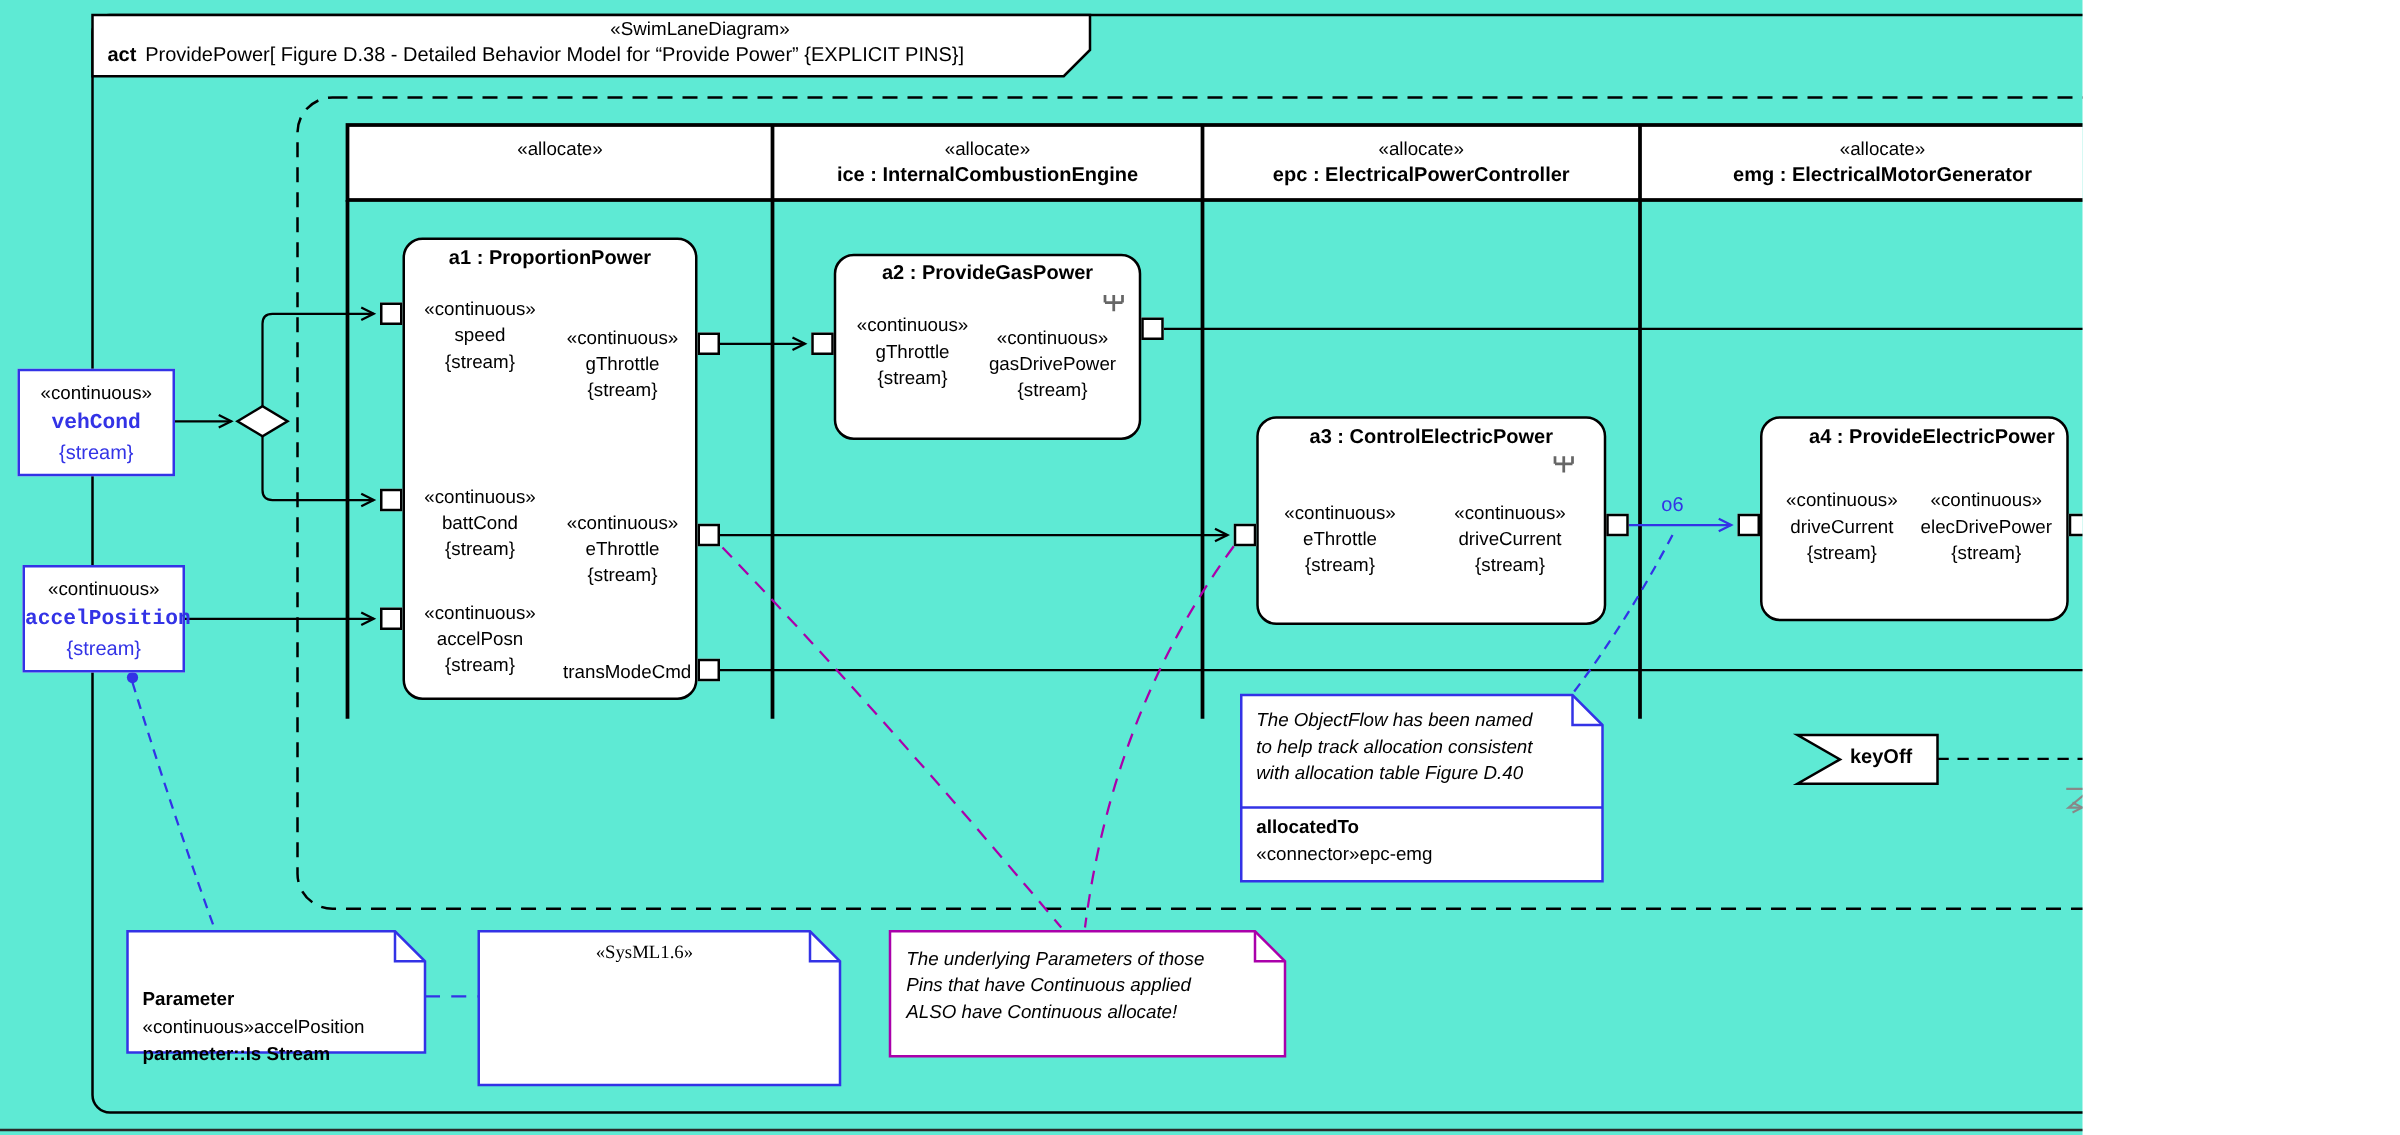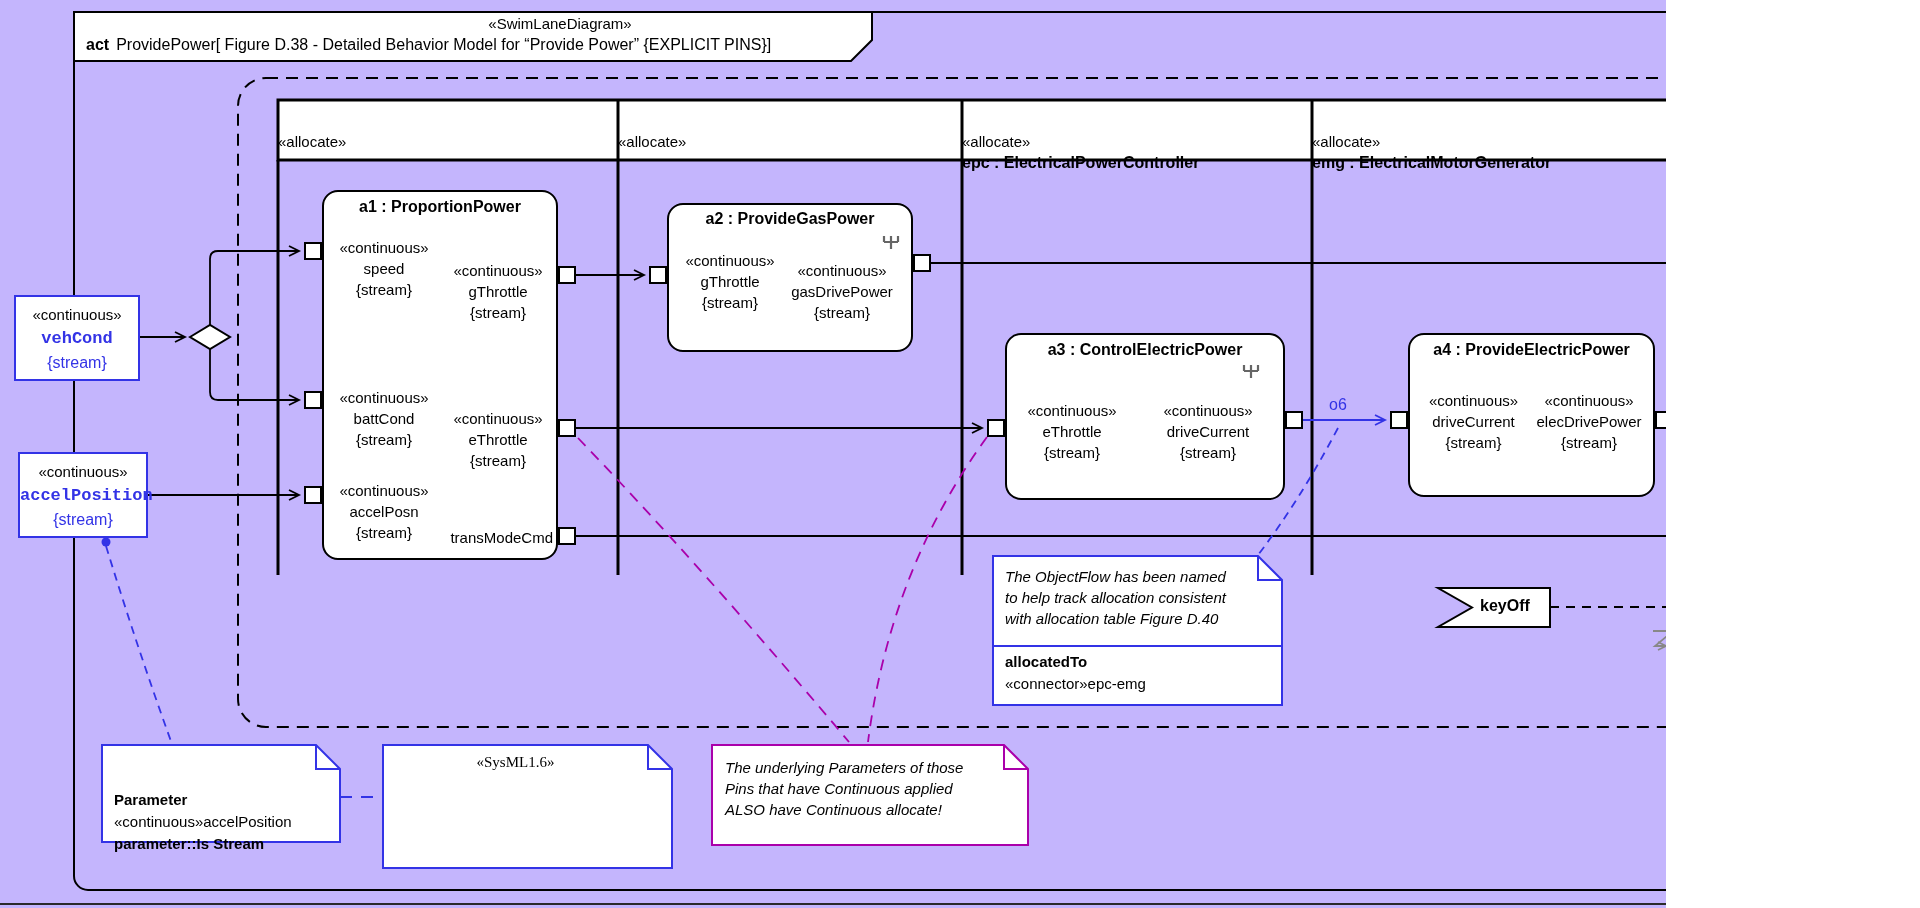--- a/index.html
+++ b/index.html
@@ -1,22 +1,22 @@
 <!DOCTYPE html>
 <html><head>
 <meta charset="utf-8">
 <style>
   html,body{margin:0;padding:0;background:#fff;}
-  #canvas{position:relative;width:1666px;height:908px;background:#c4b5fd;
+  #canvas{position:relative;width:1666px;height:908px;background:#5eead4;
           font-family:"Liberation Sans",sans-serif;color:#000;overflow:hidden;}
   .abs{position:absolute;}
   svg#wires{position:absolute;left:0;top:0;z-index:0;}
   .layer{position:absolute;left:0;top:0;width:1920px;height:908px;z-index:2;pointer-events:none;}
   .layer > div{pointer-events:auto;}
-  .lane-head{position:absolute;padding-top:6px;margin-top:22px;}
+  .lane-head{position:absolute;text-align:center;padding-top:6px;}
   .lane-st{font-size:15px;line-height:20px;}
   .lane-name{font-size:16px;font-weight:bold;line-height:22px;}
   .activity{position:absolute;background:#fff;border:2px solid #000;border-radius:16px;box-sizing:border-box;}
   .act-title{position:absolute;font-size:16px;font-weight:bold;text-align:center;white-space:nowrap;}
   .pin{position:absolute;width:18px;height:18px;background:#fff;border:2px solid #000;box-sizing:border-box;}
   .plabel{position:absolute;font-size:15px;line-height:21px;text-align:center;white-space:nowrap;}
   .pnode{position:absolute;background:#fff;border:2px solid #3333E6;box-sizing:border-box;
          text-align:center;padding-top:6px;}
   .pn-st{font-size:15px;line-height:24px;color:#000;}
   .pn-name{font-size:17px;line-height:24px;color:#3333E6;font-weight:bold;font-family:Liberation Mono, monospace;}
@@ -110,20 +110,21 @@
     <div class="abs" style="left:200px;top:15px;width:720px;text-align:center;font-size:15px;">«SwimLaneDiagram»</div>
     <div class="abs nowrap" style="left:86px;top:36px;font-size:16px;">
       <span class="bold">act</span><span style="margin-left:7px">ProvidePower[ Figure D.38 - Detailed Behavior Model for “Provide Power” {EXPLICIT PINS}]</span>
     </div>
 
     <div class="lane-head" style="left:278px;top:104px;width:340px;">
       <div class="lane-st">«allocate»</div>
     </div>
     <div class="lane-head" style="left:618px;top:104px;width:344px;">
       <div class="lane-st">«allocate»</div>
+      <div class="lane-name">ice : InternalCombustionEngine</div>
     </div>
     <div class="lane-head" style="left:962px;top:104px;width:350px;">
       <div class="lane-st">«allocate»</div>
       <div class="lane-name">epc : ElectricalPowerController</div>
     </div>
     <div class="lane-head" style="left:1312px;top:104px;width:388px;">
       <div class="lane-st">«allocate»</div>
       <div class="lane-name">emg : ElectricalMotorGenerator</div>
     </div>
 
@@ -202,21 +203,21 @@
         <div>eThrottle</div>
         <div>{stream}</div>
     </div>
     <div class="plabel" style="left:1148px;top:400px;width:120px;">
       <div>«continuous»</div>
         <div>driveCurrent</div>
         <div>{stream}</div>
     </div>
 
     <div class="activity" style="left:1408px;top:333px;width:247px;height:164px;"></div>
-    <div class="act-title" style="left:1408px;top:341px;width:247px;">a4 : ProvideElectricPower</div>
+    <div class="act-title" style="left:1408px;top:341px;width:247px;padding-left:14px;">a4 : ProvideElectricPower</div>
     <div class="plabel" style="left:1416px;top:390px;width:115px;">
       <div>«continuous»</div>
         <div>driveCurrent</div>
         <div>{stream}</div>
     </div>
     <div class="plabel" style="left:1528px;top:390px;width:122px;">
       <div>«continuous»</div>
         <div>elecDrivePower</div>
         <div>{stream}</div>
     </div>

